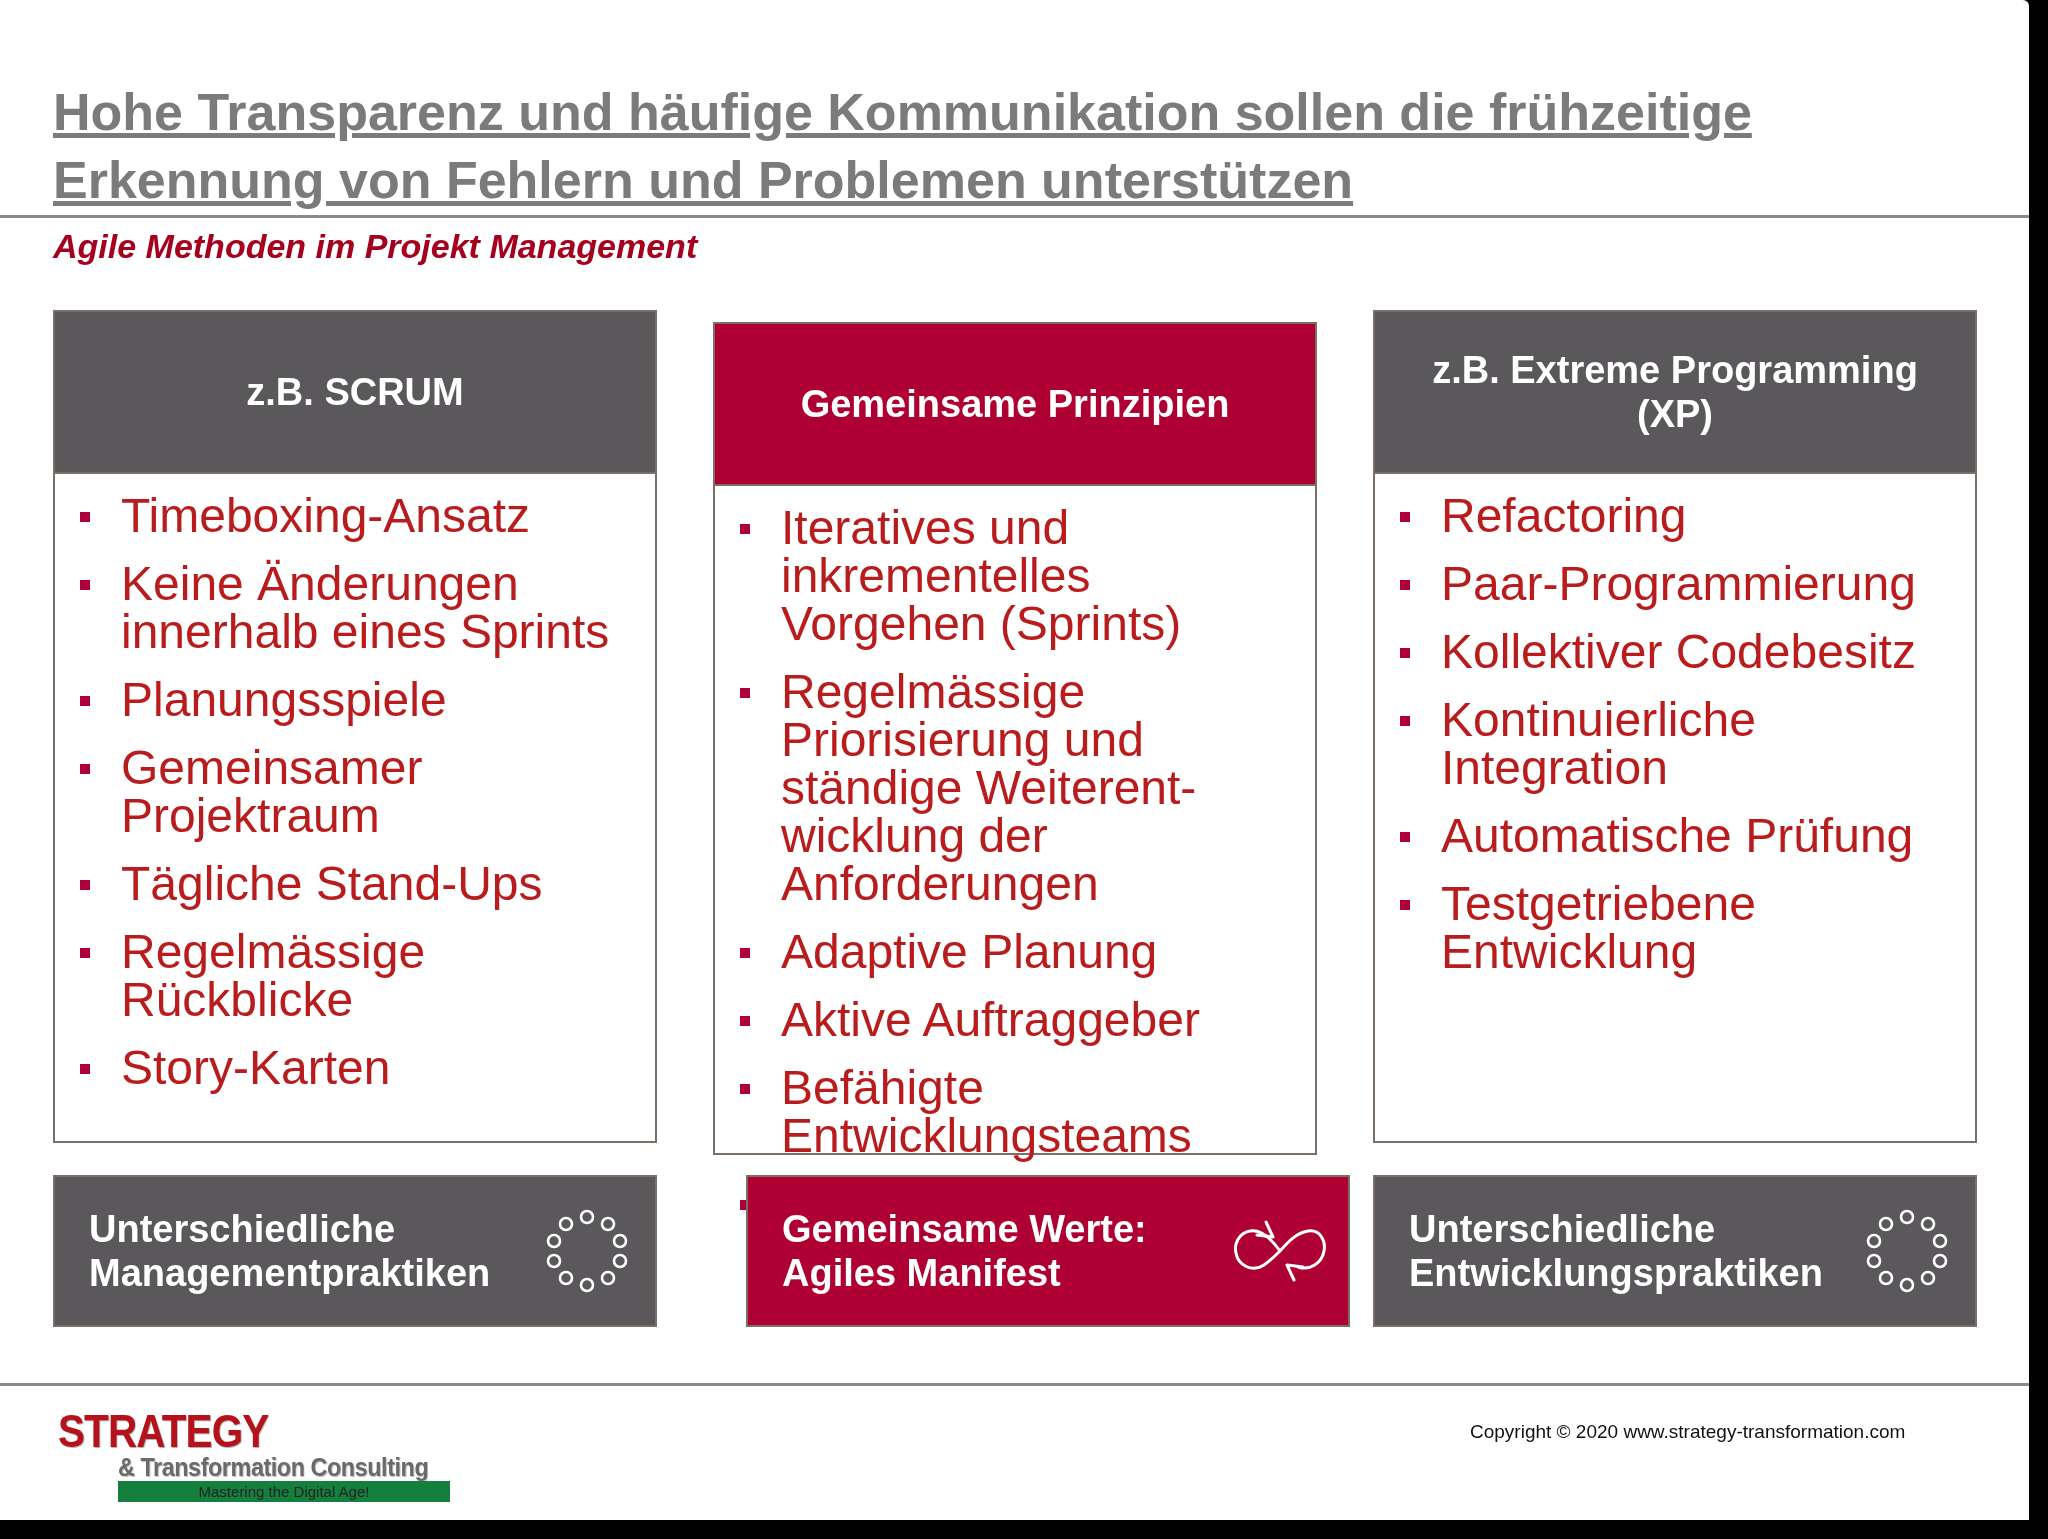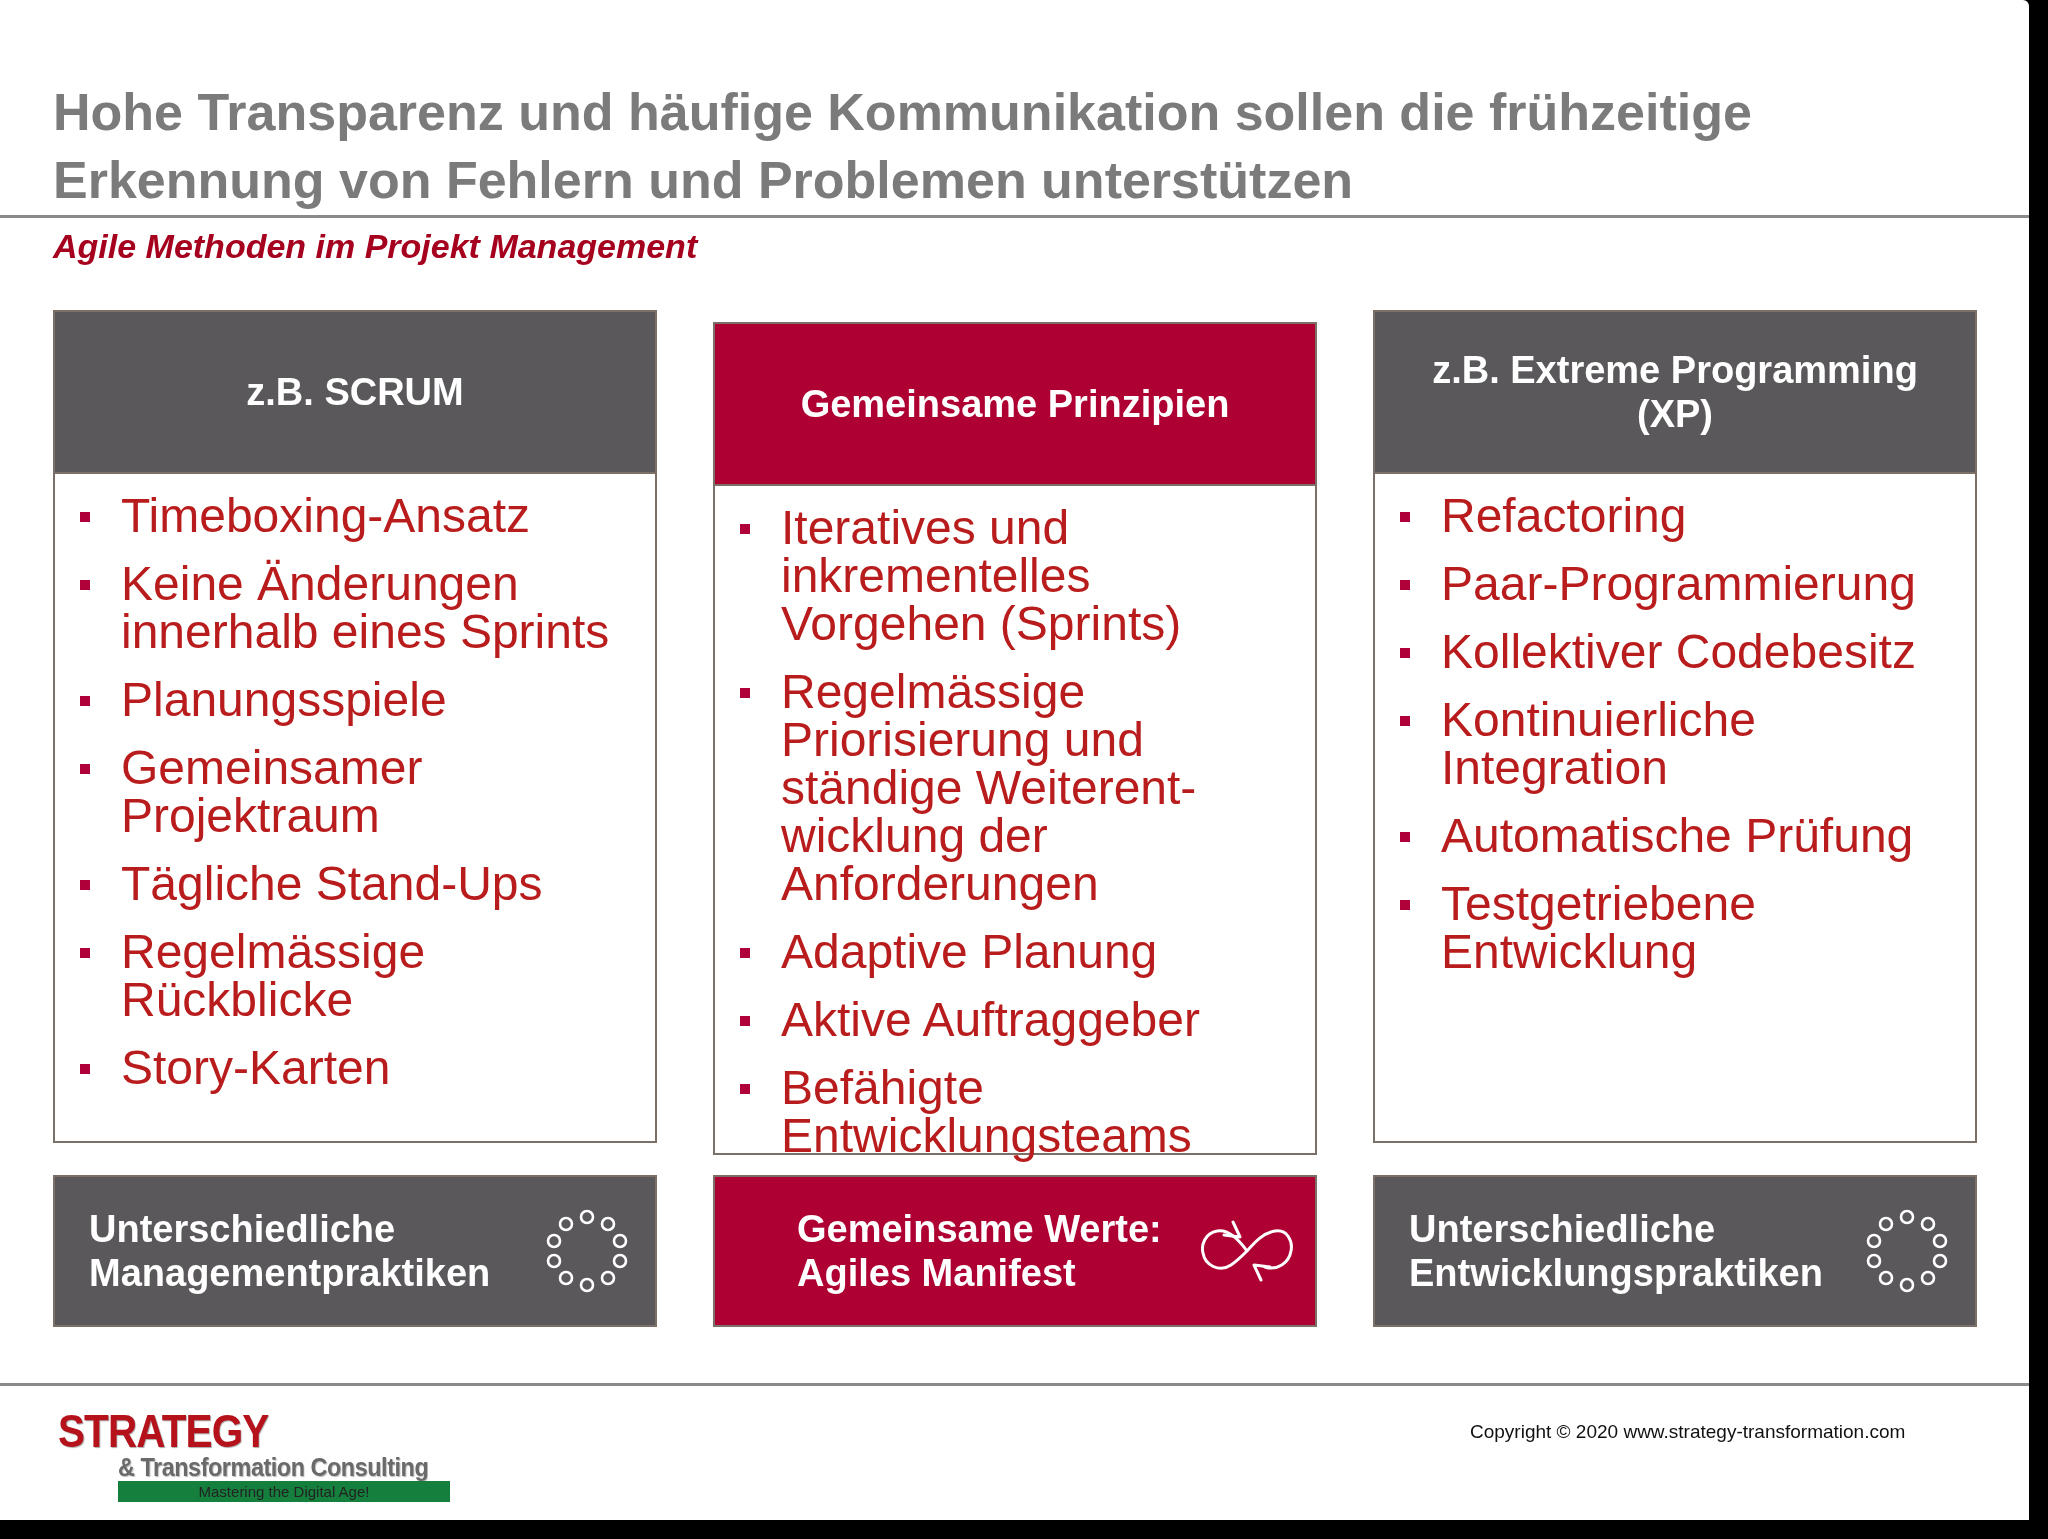--- a/index.html
+++ b/index.html
@@ -1,21 +1,21 @@
 <!DOCTYPE html>
 <html><head>
 <meta charset="utf-8">
 <style>
   html, body { margin:0; padding:0; }
   body { width:2048px; height:1539px; background:#000; position:relative; overflow:hidden;
          font-family:"Liberation Sans", sans-serif; }
   .slide { position:absolute; left:0; top:0; width:2029px; height:1520px; background:#fff;
            border-top-right-radius:6px; }
   .title { position:absolute; left:53px; top:78px; width:1940px; margin:0;
-           font-size:52px; line-height:68px; font-weight:bold; color:#7b7b7b; }
+           font-size:52px; line-height:68px; font-weight:bold; color:#7b7b7b;text-decoration:underline; }
   .rule { position:absolute; left:0; width:2029px; height:3px; background:#8a8a8a; }
   .rule.top { top:215px; }
   .rule.bottom { top:1383px; }
   .subtitle { position:absolute; left:53px; top:224px; margin:0; font-size:34px; font-weight:bold;
               font-style:italic; color:#a5001e; line-height:44px; }
 
   .col { position:absolute; top:310px; width:604px; }
   .col.c1 { left:53px; } .col.c2 { left:713px;margin-top:12px; } .col.c3 { left:1373px; }
   .col-head { height:162px; box-sizing:border-box; border:2px solid #7a7068; border-bottom:none;
               display:flex; align-items:center; justify-content:center; text-align:center;
@@ -24,21 +24,21 @@
   .red  { background:#ae0032; }
   .col-body { height:671px; box-sizing:border-box; border:2px solid #7a7068; background:#fff;
               padding:18px 0 0 0; }
   .col-body ul { list-style:none; margin:0; padding:0; }
   .col-body li { position:relative; padding-left:66px; padding-right:14px; font-size:48px;
                  line-height:48px; color:#b91c1c; margin-bottom:20px; }
   .col-body li .sq { position:absolute; left:25px; top:20px; width:10px; height:10px; background:#b0003a; }
 
   .tile { position:absolute; top:1175px; width:604px; height:152px; box-sizing:border-box;
           border:2px solid #7a7068; display:flex; align-items:center; padding-left:34px; }
-  .tile.t1 { left:53px; } .tile.t2 { left:713px;justify-content:center; } .tile.t3 { left:1373px; }
+  .tile.t1 { left:53px; } .tile.t2 { left:746px; } .tile.t3 { left:1373px; }
   .tile .label { color:#fff; font-weight:bold; font-size:38px; line-height:44px; width:470px; }
   .tile .icon { position:absolute; right:18px; top:28px; width:100px; height:92px; }
 
   .logo { position:absolute; left:58px; top:1408px; width:400px; height:100px; }
   .logo .strat { position:absolute; left:0; top:0; font-size:46px; font-weight:bold; color:#b5121b;
                  letter-spacing:-1px; line-height:46px; transform:scaleX(0.88); transform-origin:left top;
                  text-shadow:1px 1px 1px #aaa; }
   .logo .trans { position:absolute; left:60px; top:44px; font-size:26px; font-weight:bold; color:#6a6a6a;
                  line-height:30px; transform:scaleX(0.9); transform-origin:left top; letter-spacing:-0.5px;
                  text-shadow:1px 1px 1px #bbb; white-space:nowrap; }

